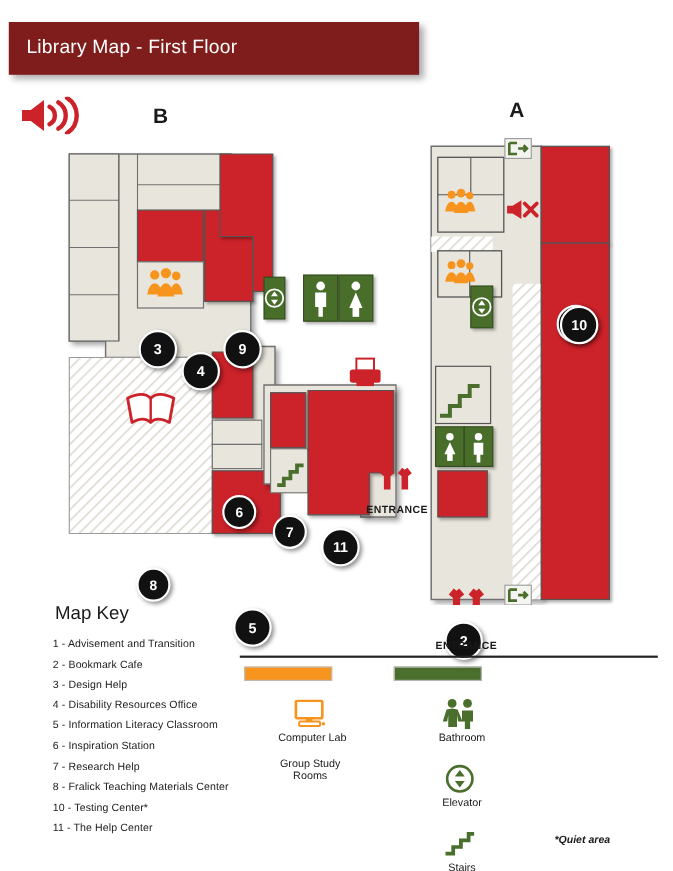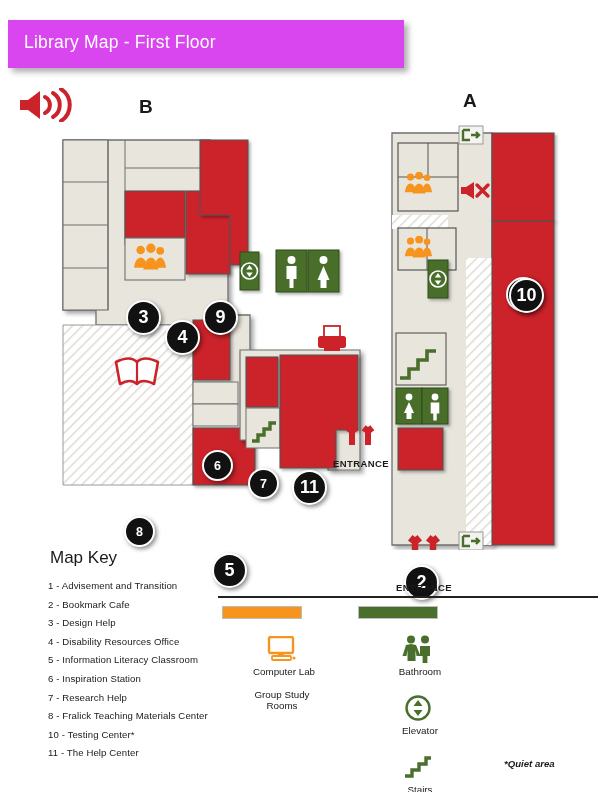--- a/index.html
+++ b/index.html
@@ -9,23 +9,22 @@
     font-family:"Liberation Sans", sans-serif;
     color:#1a1a1a;
     overflow:hidden;
     position:relative;
   }
   .page{position:absolute;left:0;top:0;width:612px;height:792px;}
 
   
   #title-bar{
     position:absolute;left:8px;top:20px;width:373px;height:48px;
-    background:#d946ef;
+    background:#7f1d1d;
     box-shadow:4px 4px 6px rgba(0,0,0,0.32);
-    padding-left:23px;
   }
   #title-bar .title-text{
     position:absolute;left:16px;top:12px;
     font-size:17.5px;color:#ffffff;letter-spacing:.2px;
     font-family:"Liberation Sans", sans-serif;
   }
 
   
   #sound-on-icon{position:absolute;left:16px;top:88px;width:62px;height:34px;}
   #zone-b-label{position:absolute;left:139px;top:96px;font-size:19px;font-weight:bold;}
@@ -37,21 +36,21 @@
   
   .marker{
     position:absolute;border-radius:50%;
     background:#111111;border:2px solid #ffffff;
     box-shadow:2px 2px 4px rgba(0,0,0,.45);
     color:#ffffff;font-size:13px;font-weight:bold;
     display:flex;align-items:center;justify-content:center;
     font-family:"Liberation Sans", sans-serif;
   }
   .marker.sm{width:27px;height:27px;font-size:12.5px;}
-  .marker.md{width:31px;height:31px;font-size:18px;}
+  .marker.md{width:31px;height:31px;font-size:13px;}
 
   .entrance-label{
     position:absolute;font-size:9.5px;font-weight:bold;letter-spacing:.4px;
   }
 
   
   #map-key{position:absolute;left:30px;top:548px;width:205px;}
   #map-key-title{font-size:17px;margin:0 0 12px 20px;}
   #key-list{list-style:none;margin:0;padding:0 0 0 18px;}
   #key-list li{font-size:9.6px;margin-bottom:7.6px;letter-spacing:.1px;}
@@ -304,21 +303,21 @@
     <div class="marker md" style="left:506px;top:157px;">1</div>
     <div class="marker md" style="left:404px;top:445px;">2</div>
     <div class="marker md" style="left:126px;top:180px;">3</div>
     <div class="marker md" style="left:165px;top:200px;">4</div>
     <div class="marker md" style="left:212px;top:433px;">5</div>
     <div class="marker sm" style="left:202px;top:330px;">6</div>
     <div class="marker sm" style="left:248px;top:348px;">7</div>
     <div class="marker sm" style="left:124px;top:396px;">8</div>
     <div class="marker md" style="left:203px;top:180px;">9</div>
     <div class="marker md" style="left:509px;top:158px;">10</div>
-    <div class="marker md" style="left:292px;top:350px;">11</div>
+    <div class="marker md" style="left:292px;top:360px;">11</div>
 
     <div class="entrance-label" style="left:333px;top:338px;">ENTRANCE</div>
     <div class="entrance-label" style="left:396px;top:462px;">ENTRANCE</div>
   </div>
 
   <div id="map-key">
     <div id="map-key-title">Map Key</div>
     <ul id="key-list">
       <li>1 - Advisement and Transition</li>
       <li>2 - Bookmark Cafe</li>

